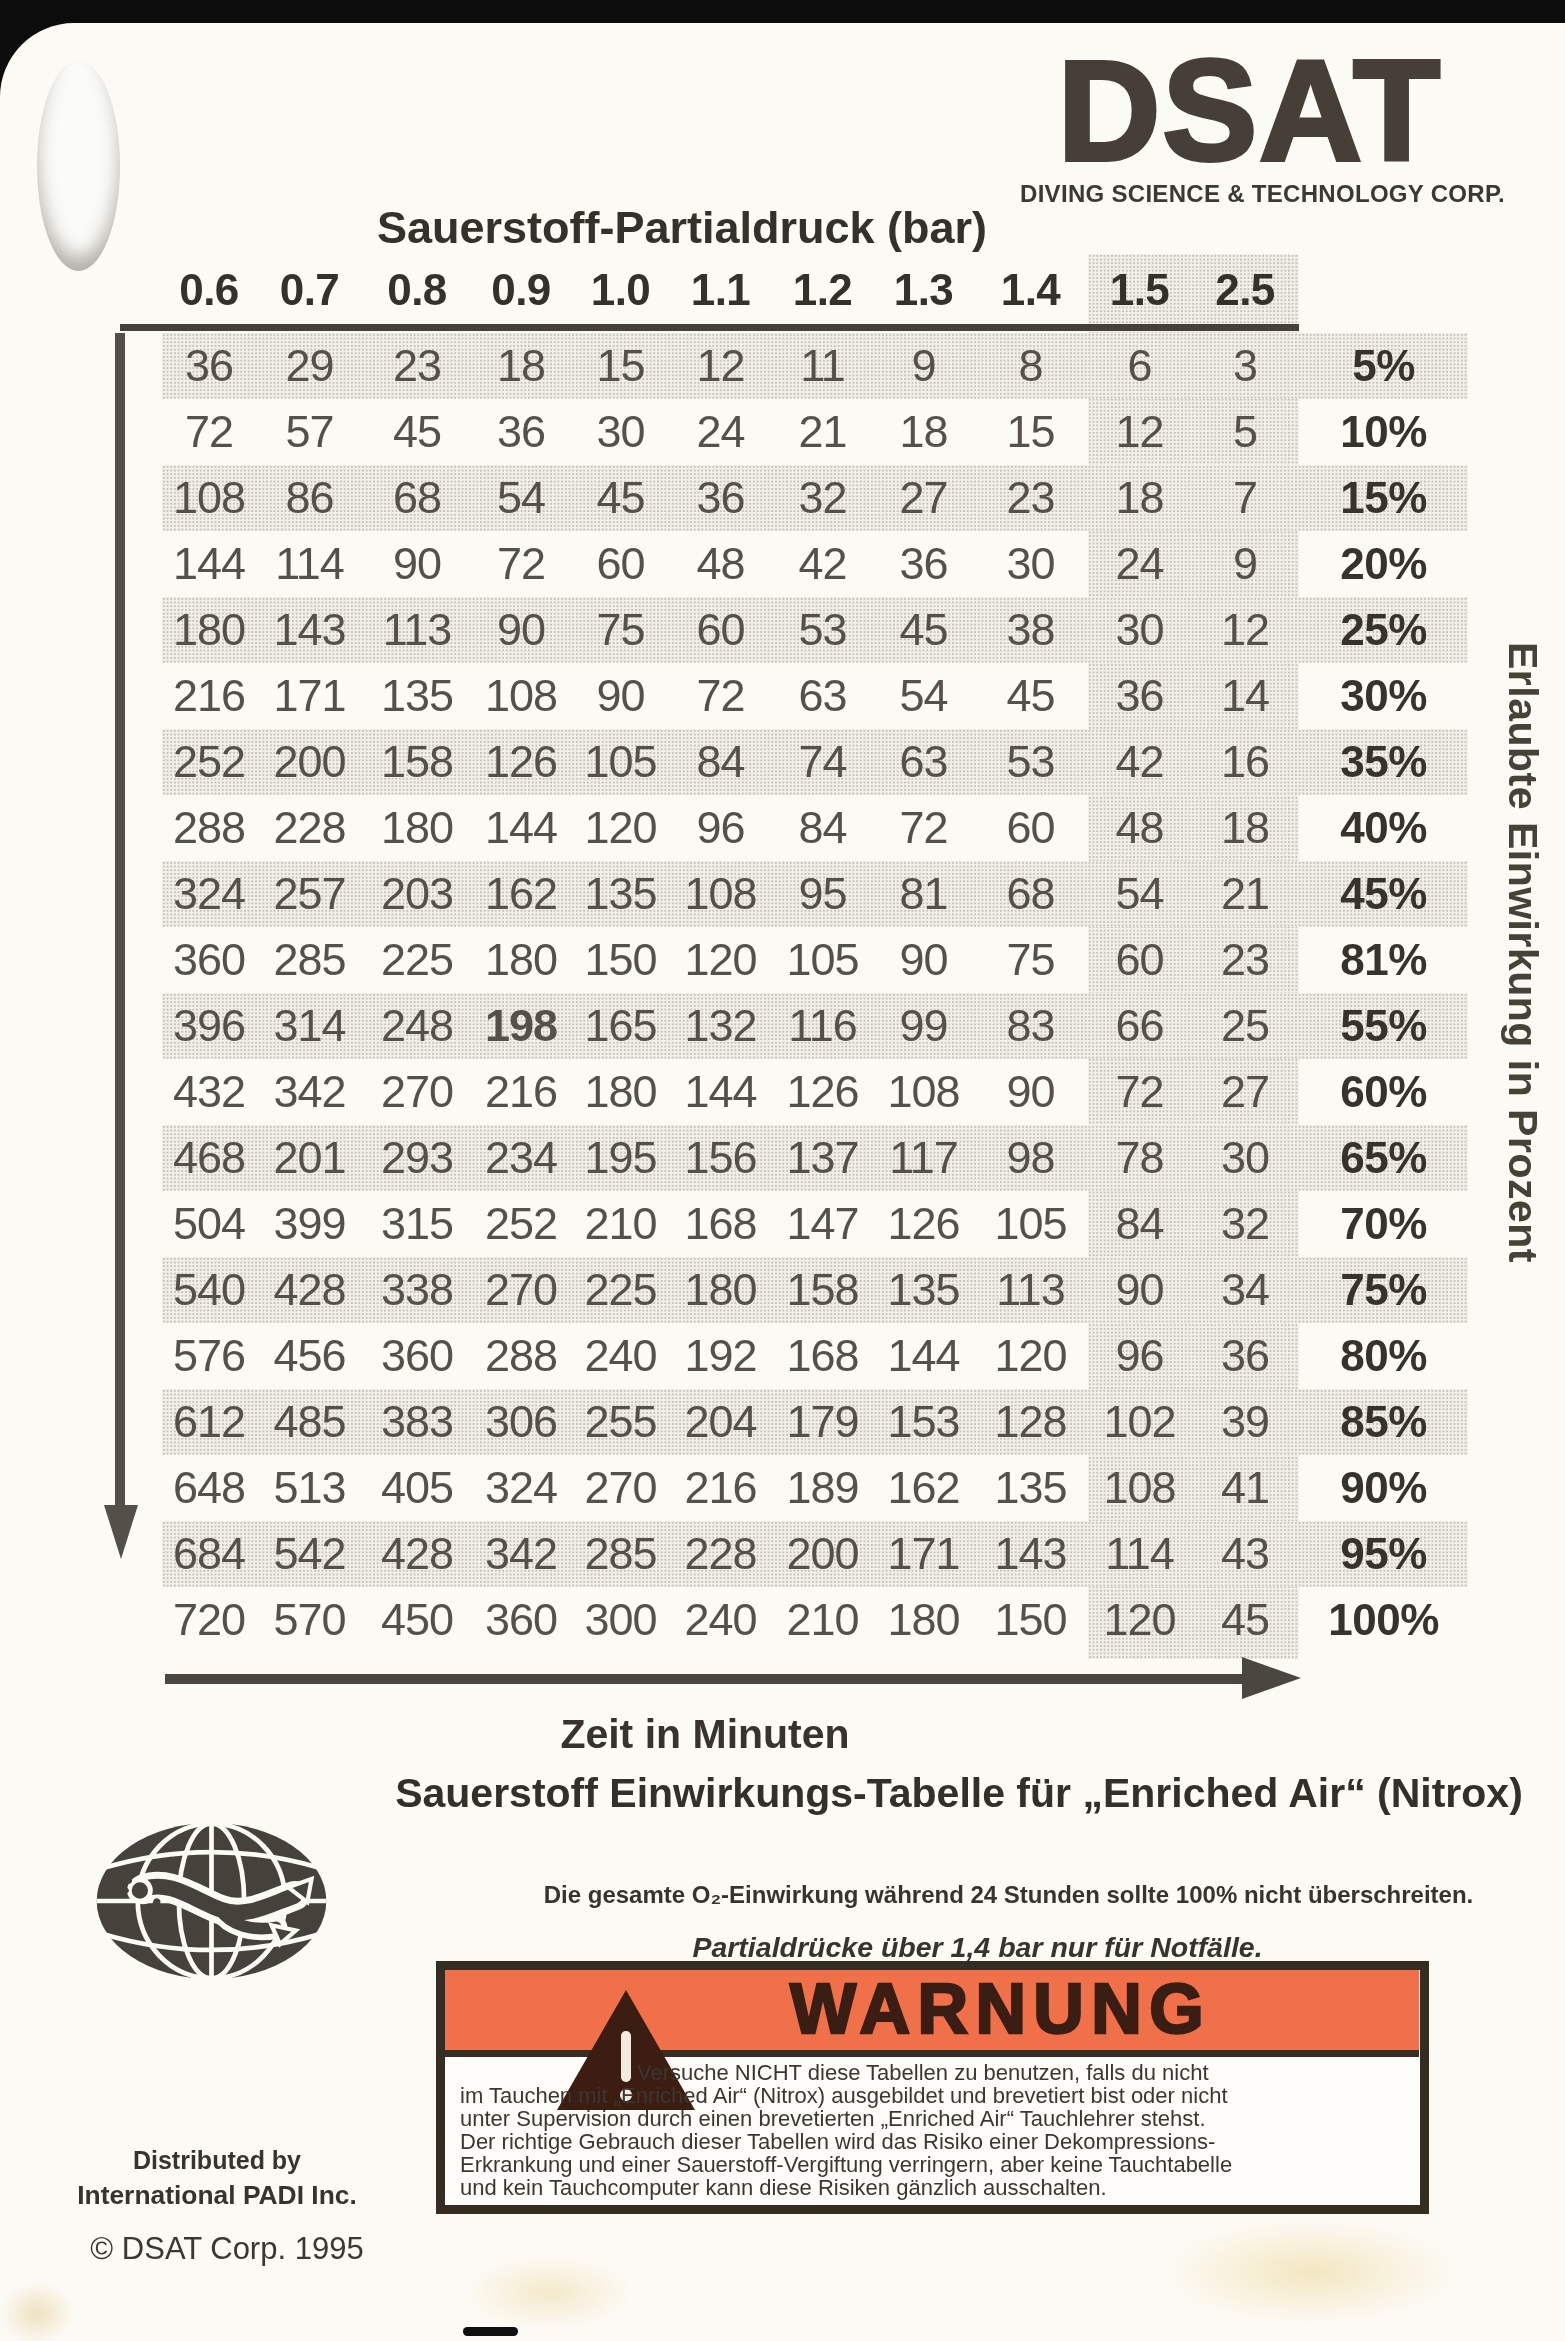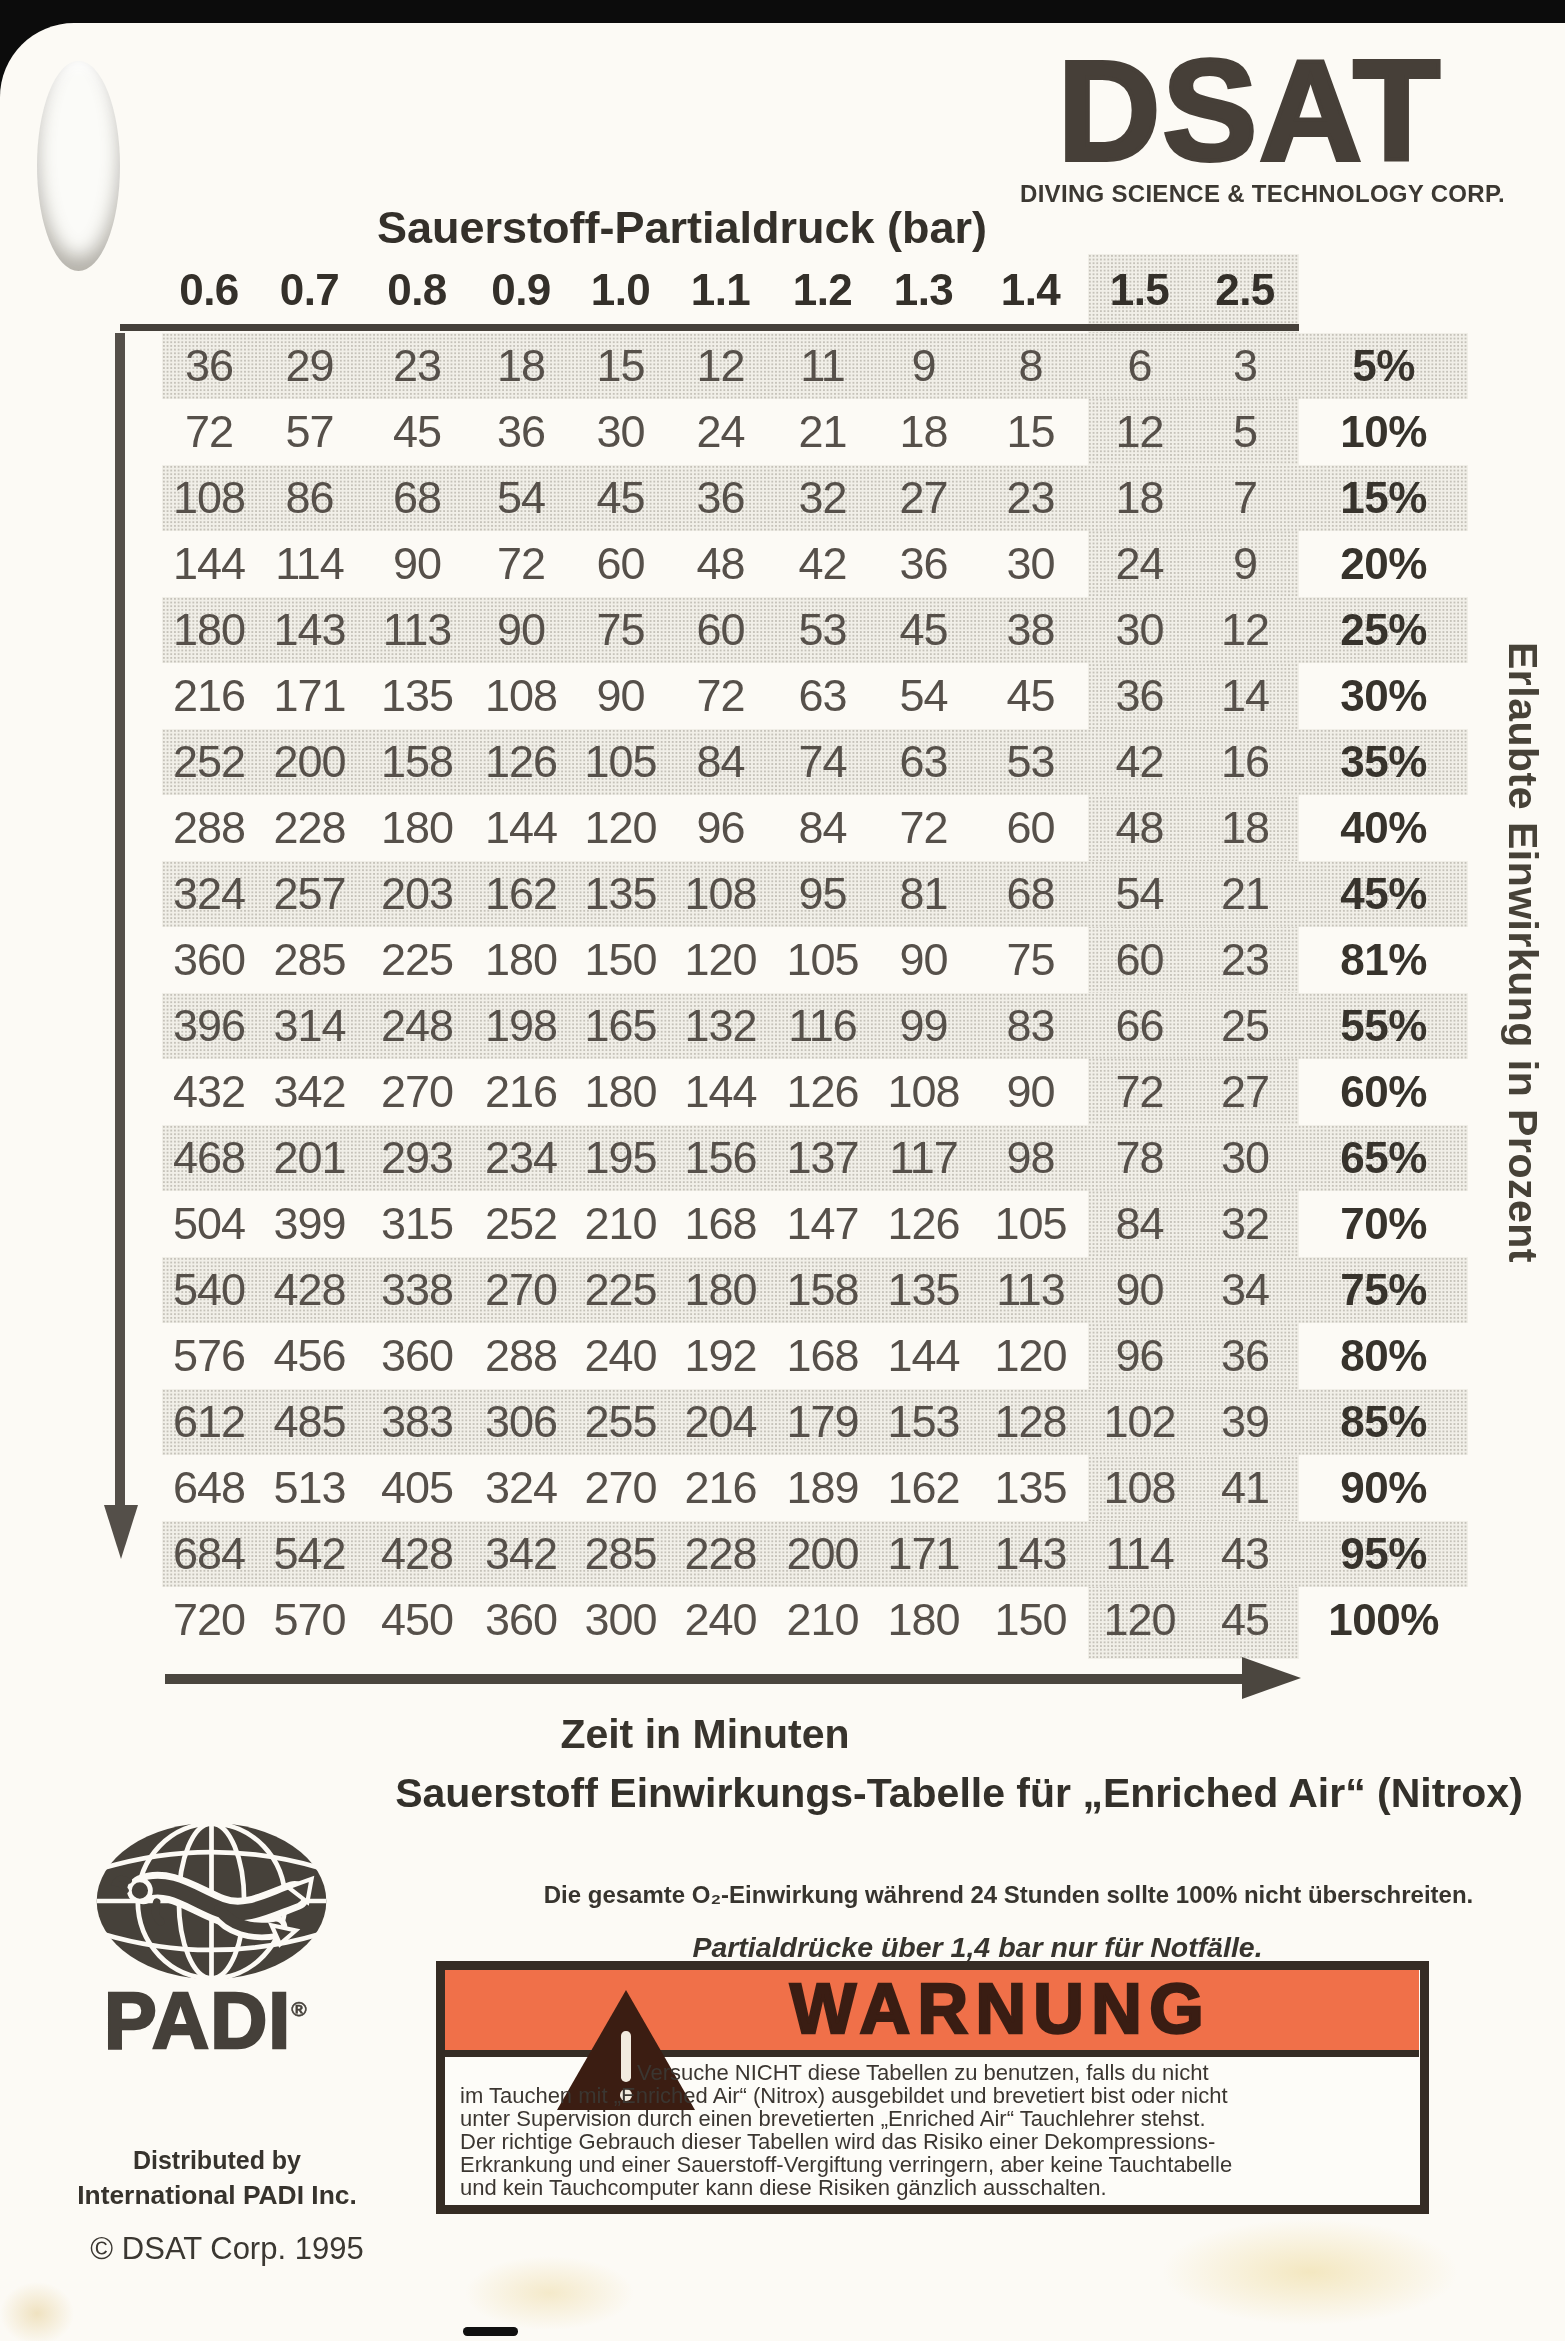--- a/index.html
+++ b/index.html
@@ -252,21 +252,21 @@
           <div class="tcell" style="width: 99px;">90</div>
           <div class="tcell" style="width: 115px;">75</div>
           <div class="tcell" style="width: 103px;">60</div>
           <div class="tcell" style="width: 108px;">23</div>
           <div class="pcell" style="width: 169px;">81%</div>
         </div>
         <div class="trow dotted">
           <div class="tcell" style="width: 94px;">396</div>
           <div class="tcell" style="width: 107px;">314</div>
           <div class="tcell" style="width: 108px;">248</div>
-          <div class="tcell" style="width: 100px;">198</div>
+          <div class="tcell" style="width: 100px; font-weight: bold;">198</div>
           <div class="tcell" style="width: 99px;">165</div>
           <div class="tcell" style="width: 101px;">132</div>
           <div class="tcell" style="width: 103px;">116</div>
           <div class="tcell" style="width: 99px;">99</div>
           <div class="tcell" style="width: 115px;">83</div>
           <div class="tcell" style="width: 103px;">66</div>
           <div class="tcell" style="width: 108px;">25</div>
           <div class="pcell" style="width: 169px;">55%</div>
         </div>
         <div class="trow">
@@ -423,21 +423,20 @@
       <path d="M238,166 C258,196 300,208 344,200" stroke="#fcfaf5" stroke-width="44"></path>
       <path d="M92,128 C140,108 190,148 238,166 C286,184 330,158 380,140" stroke="#46413a" stroke-width="30"></path>
       <path d="M238,166 C258,196 300,208 344,200" stroke="#46413a" stroke-width="22"></path>
       <path d="M368,124 L412,108 L404,152 Z" fill="#46413a" stroke="#fcfaf5" stroke-width="8"></path>
       <path d="M336,196 L382,206 L352,232 Z" fill="#46413a" stroke="#fcfaf5" stroke-width="8"></path>
       <circle cx="86" cy="130" r="20" fill="#46413a" stroke="#fcfaf5" stroke-width="9"></circle>
       <path d="M66,112 Q46,100 38,116 Q52,118 60,130" stroke="#46413a" stroke-width="10"></path>
       <path d="M118,152 Q110,178 126,190" stroke="#46413a" stroke-width="14"></path>
     </g>
   </svg>
-  <div class="padi-word"><span>PADI</span><span class="padi-reg">®</span></div>
   <div class="dist dist1">Distributed by</div>
   <div class="dist dist2">International PADI Inc.</div>
   <div class="copyright">© DSAT Corp. 1995</div>
 
   <div class="warn">
     <div class="warn-band"></div>
     <div class="warn-title">WARNUNG</div>
     <div class="warn-tri"></div>
     <div class="warn-excl-bar"></div>
     <div class="warn-excl-dot"></div>

